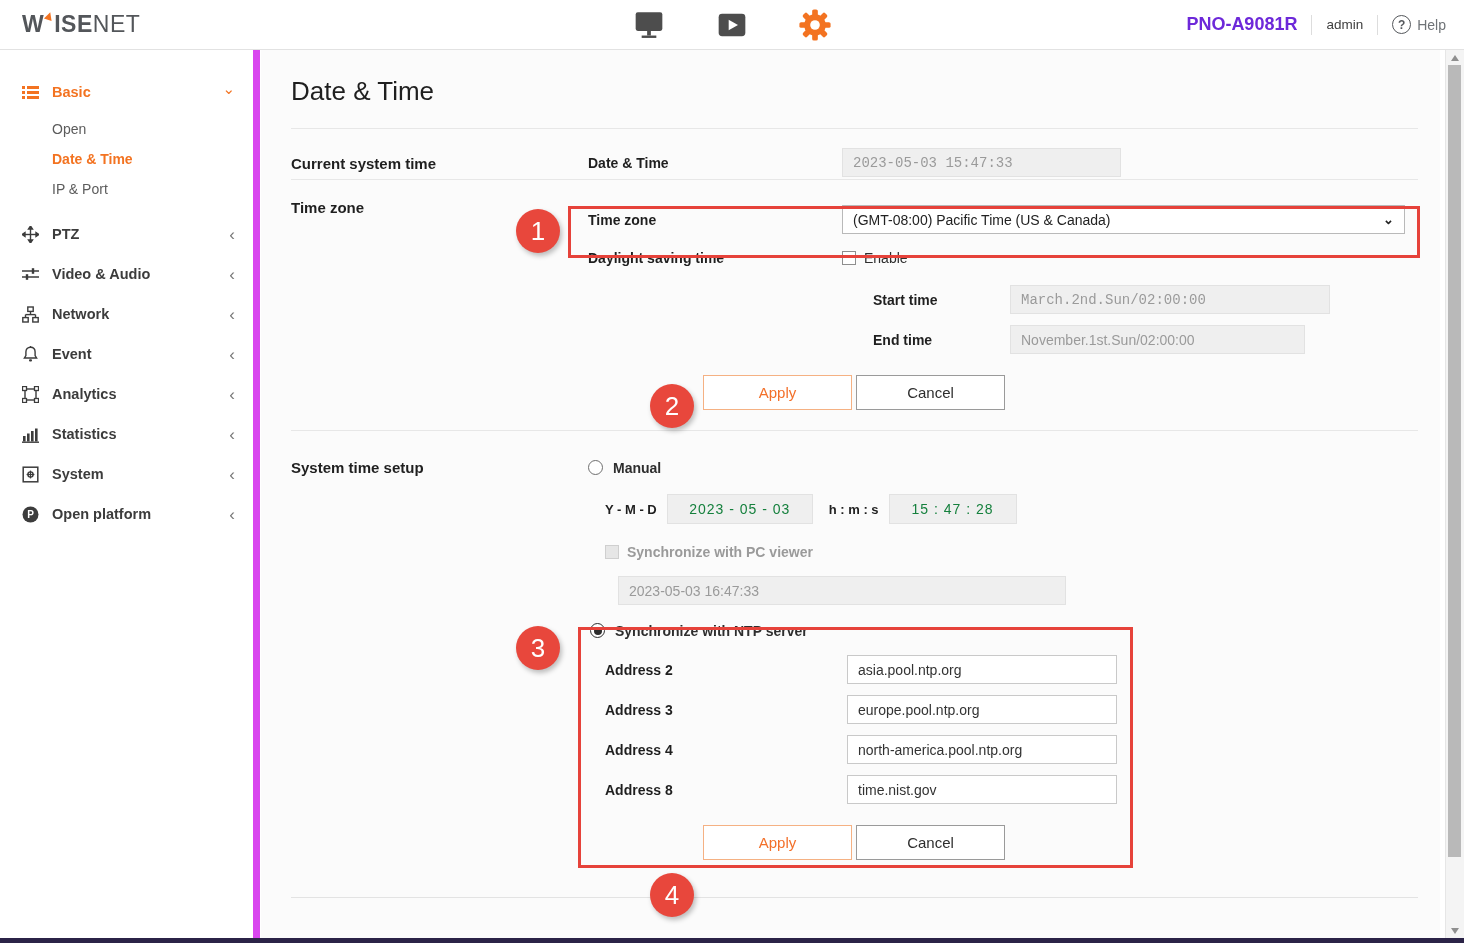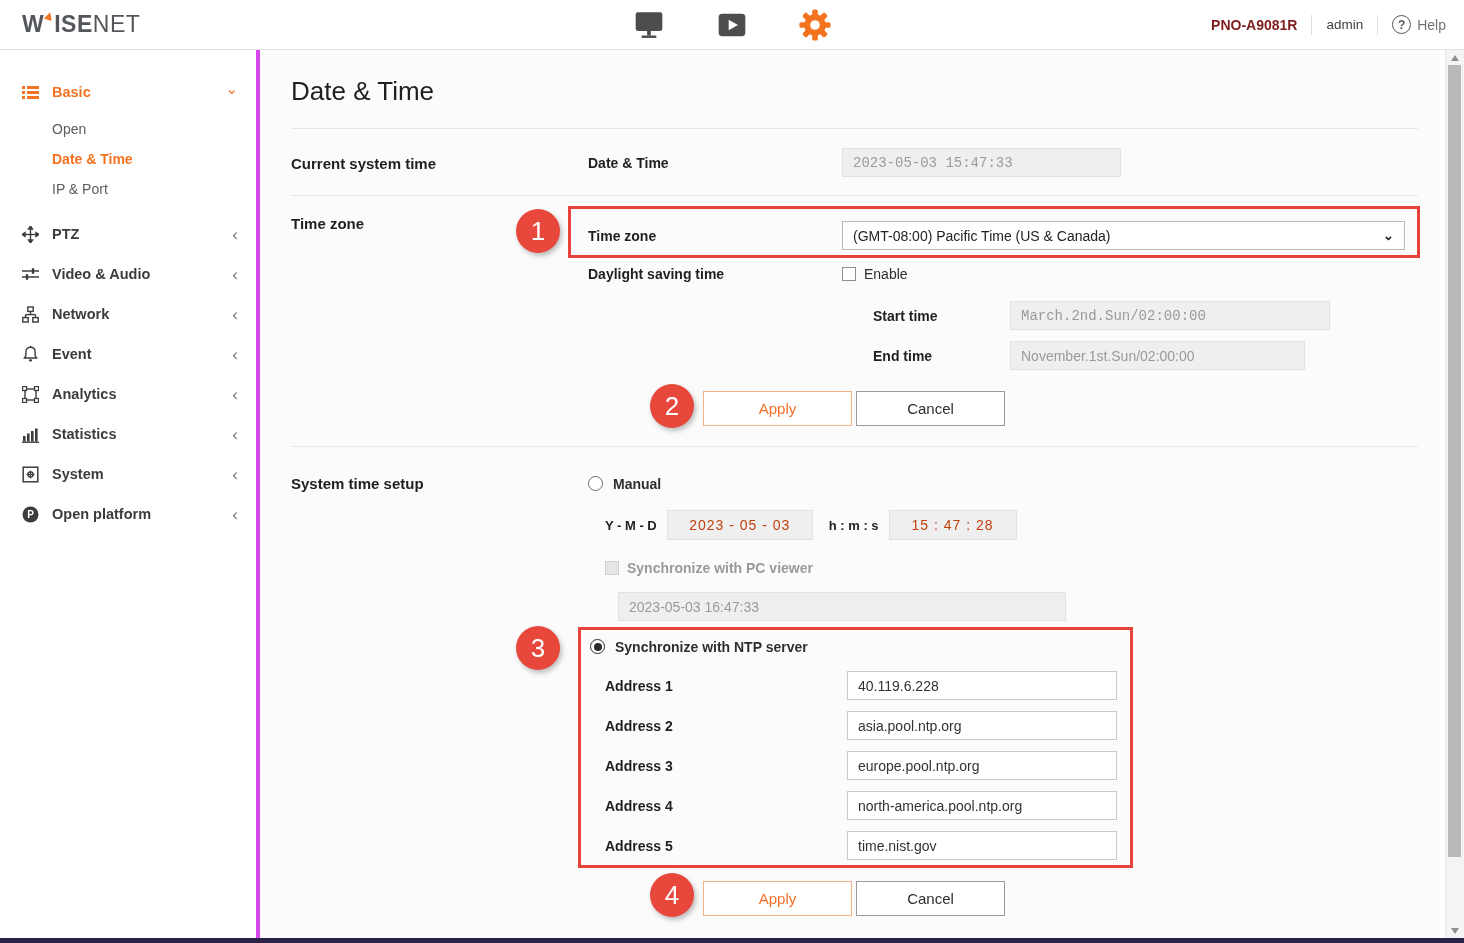--- a/index.html
+++ b/index.html
@@ -10,30 +10,30 @@
   .header { position:absolute; top:0; left:0; width:1464px; height:50px; background:#fff;
             border-bottom:1px solid #e2e2e2; display:flex; align-items:center; }
   .logo { margin-left:22px; font-size:23px; letter-spacing:.5px; color:#53565a; display:flex; align-items:flex-start; }
   .logo .bold { font-weight:bold; }
   .logo .accent { width:0; height:0; border-left:4px solid transparent; border-right:4px solid transparent;
                   border-bottom:8px solid #f37321; transform:rotate(18deg); margin:1px 1px 0 1px; }
   .logo .thin { font-weight:400; }
   .header-center { position:absolute; left:0; right:0; display:flex; justify-content:center; gap:47px; }
   .hicon { width:36px; height:34px; display:flex; align-items:center; justify-content:center; cursor:pointer; }
   .header-right { margin-left:auto; display:flex; align-items:center; padding-right:18px; }
-  .device-model { font-weight:bold; color:#7f1d1d; font-size:14px; }
+  .device-model { font-weight:bold; color:#6d28d9; font-size:18px; }
   .hsep { width:1px; height:20px; background:#ddd; margin:0 14px; }
   .username { color:#404040; font-size:13.5px; }
   .help { display:flex; align-items:center; gap:6px; color:#6f7377; font-size:14px; cursor:pointer; }
   .qmark { width:19px; height:19px; border:1.7px solid #55585c; border-radius:50%; display:flex;
            align-items:center; justify-content:center; font-size:12px; font-weight:bold; color:#55585c; }
 
   
   .sidebar { position:absolute; top:50px; left:0; width:260px; bottom:5px; background:#fff;
-             border-right:4px solid #d946ef; padding-top:22px; }
+             border-right:7px solid #d946ef; padding-top:22px; }
   .nav-item { display:flex; align-items:center; height:40px; padding:0 18px 0 22px; cursor:pointer; }
   .nav-item .nicon { width:17px; height:17px; margin-right:13px; flex:0 0 17px; display:flex; align-items:center; justify-content:center; }
   .nav-item .nlabel { font-size:14.5px; font-weight:bold; color:#3c3c3c; }
   .nav-item.active .nlabel { color:#f37321; }
   .chev { margin-left:auto; font-size:15px; color:#777; line-height:1; }
   .chev.left::after { content:"‹"; font-size:17px; }
   .chev.down { color:#f37321; }
   .chev.down::after { content:"⌄"; font-size:15px; position:relative; top:-4px; }
   .subnav { padding:2px 0 10px 0; }
   .sub-item { height:30px; display:flex; align-items:center; padding-left:52px; font-size:14px; color:#5c5c5c; cursor:pointer; }
@@ -69,21 +69,21 @@
   .chk-label.dim { color:#9a9a9a; font-weight:bold; }
 
   .btn-row { display:flex; margin-left:115px; gap:4px; }
   .btn { width:149px; height:35px; display:flex; align-items:center; justify-content:center; font-size:15px;
          background:#fff; cursor:pointer; }
   .btn.apply { border:1px solid #f5b183; color:#f3702a; }
   .btn.cancel { border:1px solid #9a9a9a; color:#2e2e2e; }
 
   
   .ymd-label { font-size:13px; font-weight:bold; color:#1f1f1f; }
-  .valbox { height:30px; background:#efefef; border:1px solid #e2e2e2; color:#c2410c; font-size:14px;
+  .valbox { height:30px; background:#efefef; border:1px solid #e2e2e2; color:#15803d; font-size:14px;
             display:flex; align-items:center; justify-content:center; letter-spacing:1px; }
 
   
   .badge { position:absolute; width:44px; height:44px; border-radius:50%; background:#e8473c;
            color:#fff; font-size:26px; display:flex; align-items:center; justify-content:center;
            box-shadow:2px 3px 5px rgba(0,0,0,.25); z-index:30; }
   .redrect { position:absolute; border:3px solid #e6423a; background:transparent; z-index:20; pointer-events:none; }
 
   
   .scrollbar { position:absolute; top:50px; right:0; width:19px; bottom:5px; background:#f4f4f4; border-left:1px solid #e6e6e6; }
@@ -278,21 +278,21 @@
     </span>
     <span class="nlabel">Open platform</span>
     <span class="chev left"></span>
   </div>
 </div>
 
 <div class="content">
   <div class="page-title">Date &amp; Time</div>
   <div class="divider-top"></div>
 
-  <div class="section" style="padding:19px 0 18px;">
+  <div class="section" style="padding:19px 0 2px;">
     <div class="sec-label">Current system time</div>
     <div class="form">
       <div class="form-row">
         <div class="form-label">Date &amp; Time</div>
         <input class="box disabled-box" style="width: 279px; font-family: Liberation Mono, monospace;" readonly="" value="2023-05-03 15:47:33">
       </div>
     </div>
   </div>
 
   <div class="section" style="padding:25px 0 20px;">
@@ -344,37 +344,33 @@
       </div>
       <div class="form-row" style="margin-bottom:17px; margin-left:30px;">
         <input class="box disabled-box" style="width: 448px;" readonly="" value="2023-05-03 16:47:33">
       </div>
       <div class="form-row" style="margin-bottom:16px; margin-left:2px; height:17px;">
         <span class="radio checked"></span>
         <span class="chk-label bold">Synchronize with NTP server</span>
       </div>
 
       <div class="form-row" style="margin-bottom:11px; margin-left:17px;">
-        <div class="form-label" style="flex:0 0 242px; width:242px;">Address 1</div>
-        <input class="box" style="width: 270px;" value="40.119.6.228">
-      </div>
-      <div class="form-row" style="margin-bottom:11px; margin-left:17px;">
         <div class="form-label" style="flex:0 0 242px; width:242px;">Address 2</div>
         <input class="box" style="width: 270px;" value="asia.pool.ntp.org">
       </div>
       <div class="form-row" style="margin-bottom:11px; margin-left:17px;">
         <div class="form-label" style="flex:0 0 242px; width:242px;">Address 3</div>
         <input class="box" style="width: 270px;" value="europe.pool.ntp.org">
       </div>
       <div class="form-row" style="margin-bottom:11px; margin-left:17px;">
         <div class="form-label" style="flex:0 0 242px; width:242px;">Address 4</div>
         <input class="box" style="width: 270px;" value="north-america.pool.ntp.org">
       </div>
       <div class="form-row" style="margin-bottom:21px; margin-left:17px;">
-        <div class="form-label" style="flex:0 0 242px; width:242px;">Address 5</div>
+        <div class="form-label" style="flex:0 0 242px; width:242px;">Address 8</div>
         <input class="box" style="width: 270px;" value="time.nist.gov">
       </div>
 
       <div class="btn-row">
         <div class="btn apply">Apply</div>
         <div class="btn cancel">Cancel</div>
       </div>
     </div>
   </div>
 </div>

